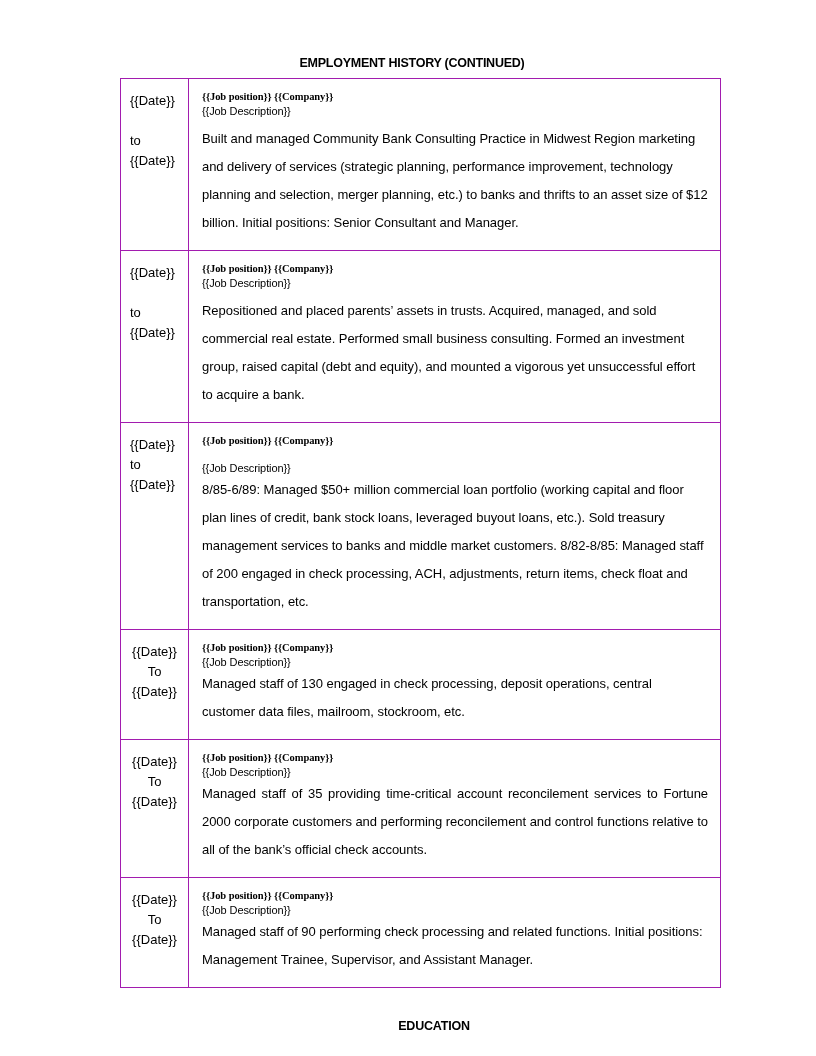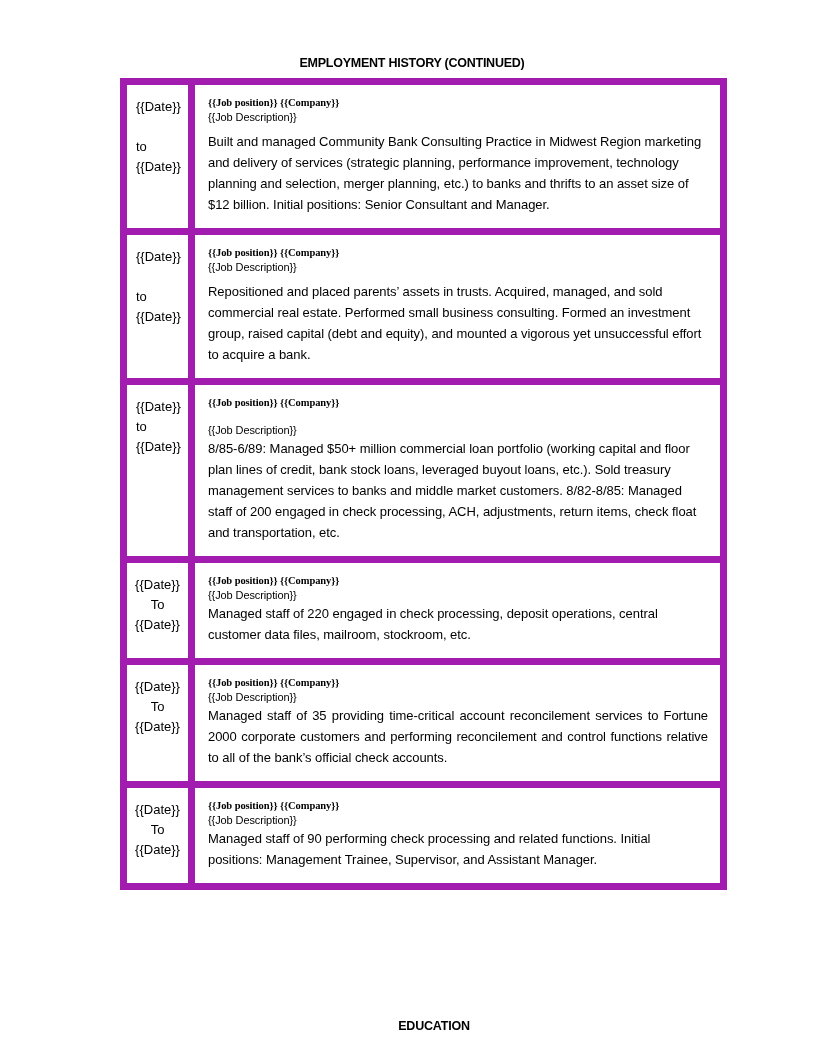--- a/index.html
+++ b/index.html
@@ -40,21 +40,21 @@
   
   .history-table {
     position: absolute;
     left: 120px;
     top: 78px;
     width: 600px;
     border-collapse: collapse;
     table-layout: fixed;
   }
   .history-table td {
-    border: 7px solid #a21caf;
+    border: 1px solid #a21caf;
     vertical-align: top;
     padding: 8px;
   }
   .col-date { width: 68px; }
   .col-body { width: 532px; }
 
   .date-cell {
     font-size: 13px;
     line-height: 20px;
     color: #000;
@@ -87,21 +87,21 @@
     font-family: Liberation Serif, serif;
   }
   .desc-line {
     font-size: 11px;
     font-weight: normal;
     line-height: 15px;
     letter-spacing: -0.1px;
   }
   .body-text {
     font-size: 13px;
-    line-height: 21px;
+    line-height: 28px;
     margin-top: 6px;
     letter-spacing: -0.05px;
   }
   .body-text.nogap {
     margin-top: 0;
   }
   .body-text.justify {
     text-align: justify;
     text-align-last: left;
   }
@@ -197,21 +197,21 @@
           <div class="date-cell center">
             <span>{{Date}}</span><br>
             <span>To</span><br>
             <span>{{Date}}</span>
           </div>
         </td>
         <td>
           <div class="body-cell">
             <div class="hdr-line">{{Job position}} {{Company}}</div>
             <div class="desc-line">{{Job Description}}</div>
-            <div class="body-text nogap">Managed staff of 220 engaged in check processing, deposit operations, central customer data files, mailroom, stockroom, etc.</div>
+            <div class="body-text nogap">Managed staff of 130 engaged in check processing, deposit operations, central customer data files, mailroom, stockroom, etc.</div>
           </div>
         </td>
       </tr>
 
       <tr>
         <td>
           <div class="date-cell center">
             <span>{{Date}}</span><br>
             <span>To</span><br>
             <span>{{Date}}</span>

